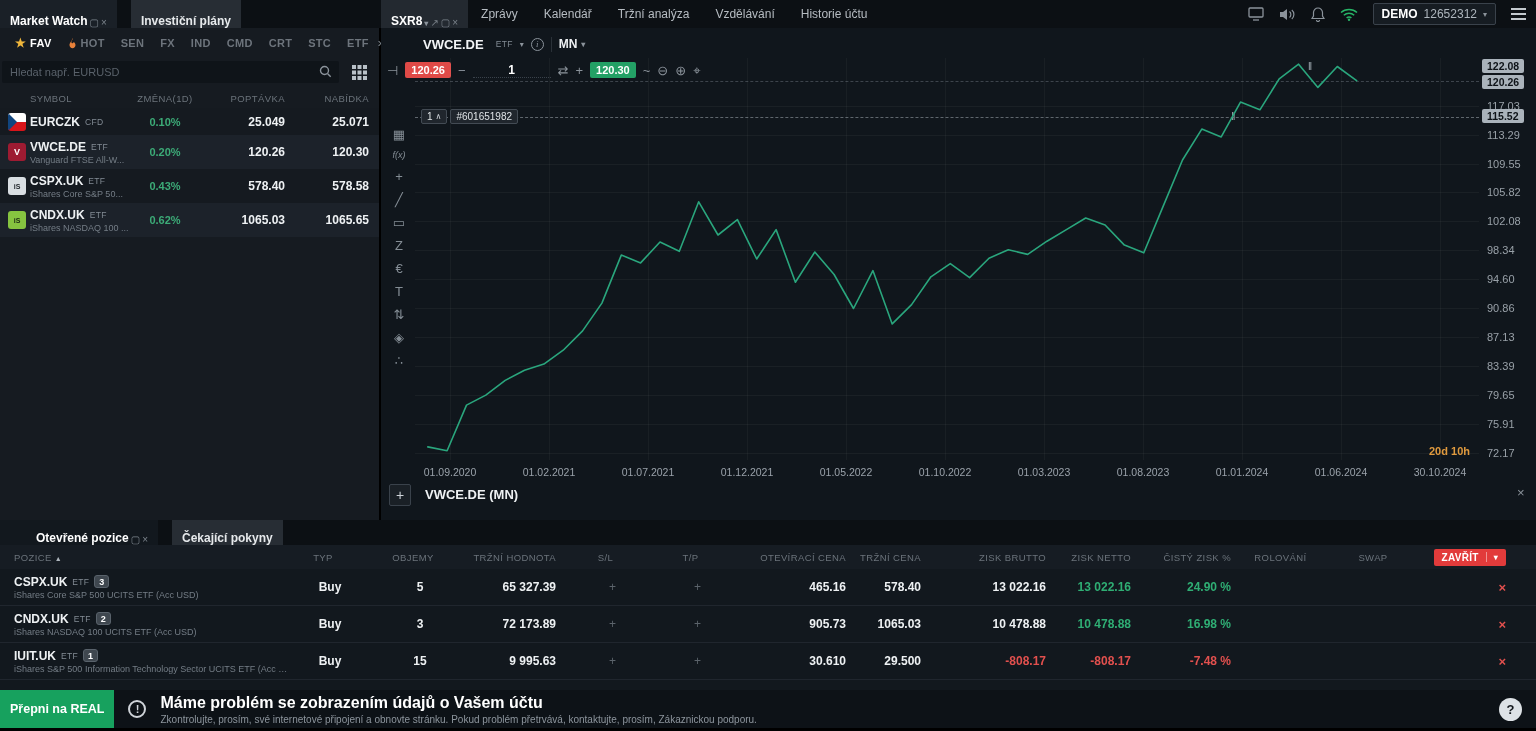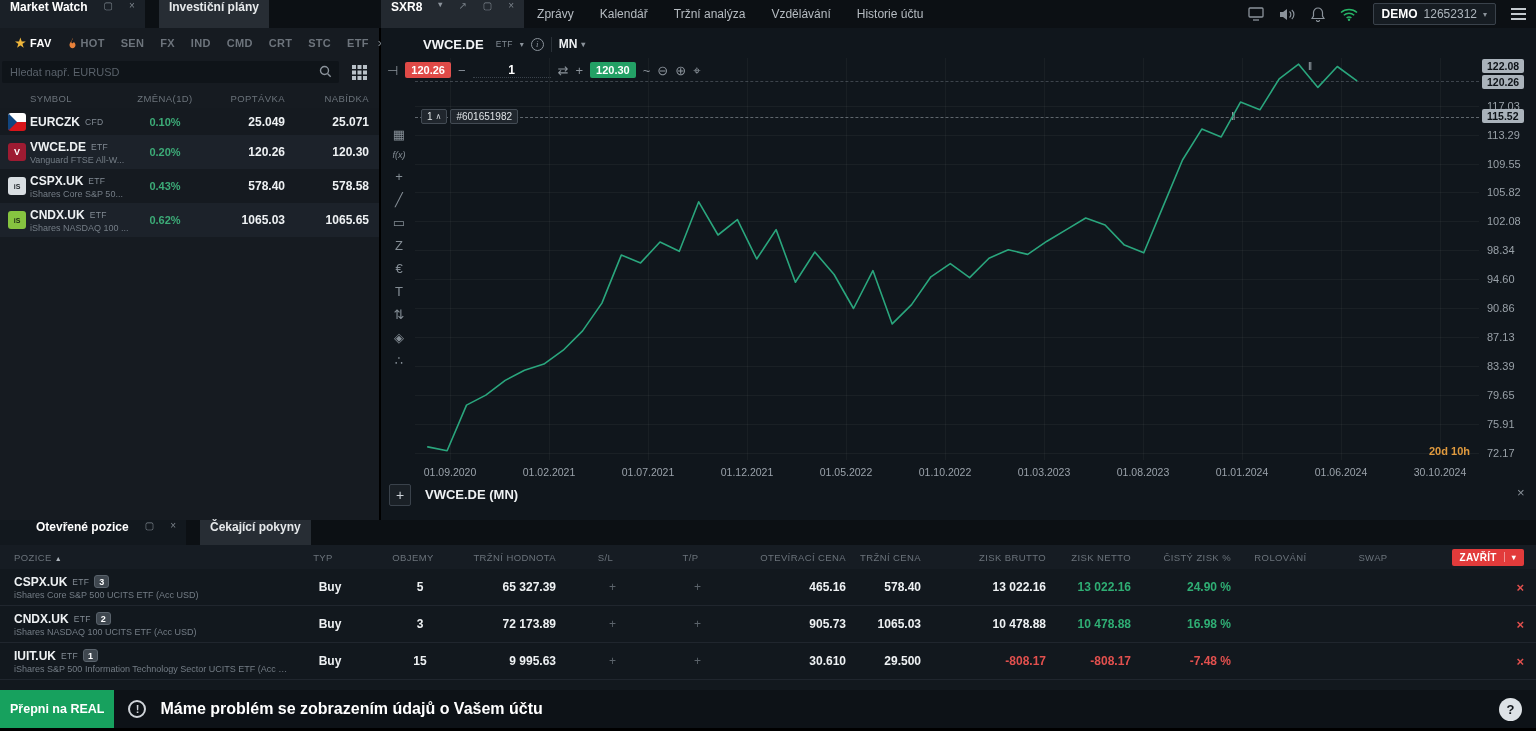--- a/index.html
+++ b/index.html
@@ -3,21 +3,21 @@
 <meta charset="utf-8">
 <style>
 *{box-sizing:border-box;margin:0;padding:0}
 html,body{background:#000;}
 body{font-family:"Liberation Sans",sans-serif;}
 .app{position:relative;width:1536px;height:731px;background:#000;overflow:hidden;color:#dfe3e6;font-size:12px;}
 
 
 .topbar{position:absolute;left:0;top:0;width:1536px;height:28px;background:#0c1014;display:flex;align-items:stretch;}
 .panel-tabs{width:381px;display:flex;align-items:stretch;}
-.tab{display:flex;align-items:flex-start;gap:16px;padding:0 10px;font-size:12px;color:#c2c8cd;cursor:pointer;white-space:nowrap;}
+.tab{display:flex;align-items:flex-end;gap:2px;padding:0 10px;font-size:12px;color:#c2c8cd;cursor:pointer;white-space:nowrap;}
 .tab.active{background:#1a2027;color:#fff;font-weight:bold;}
 .tab.alt{background:#272d34;margin-left:14px;color:#e6e9eb;font-weight:bold;}
 .tic{color:#7b838b;font-size:10px;font-weight:normal;}
 .chart-tabs{display:flex;align-items:stretch;}
 .tab.sx{background:#232930;color:#fff;font-weight:bold;}
 .car{color:#8b939b;font-size:8px;}
 .ttab{display:flex;align-items:center;padding:0 13px;color:#b6bcc2;font-size:12px;cursor:pointer;}
 .top-right{margin-left:auto;display:flex;align-items:center;gap:15px;padding-right:10px;}
 .tri{display:flex;align-items:center;cursor:pointer;}
 .account{display:flex;align-items:center;gap:6px;border:1px solid #3a424b;background:#161c22;border-radius:2px;padding:2px 8px;height:22px;cursor:pointer;}
@@ -108,21 +108,21 @@
 .pcell{font-size:12px;color:#eef1f3;}
 .pcell.pad-r{padding-right:14px;}
 .pcell.pad-l{padding-left:14px;}
 .b{font-weight:bold;}
 .dim{color:#5b636b;font-weight:normal;}
 .posv{color:#2fae74;}
 .negv{color:#e2504e;}
 .cnt{display:inline-block;min-width:15px;text-align:center;background:#3f474f;border:1px solid #59626b;border-radius:3px;padding:0 3px;font-size:9px;height:13px;line-height:12px;color:#fff;margin-left:5px;font-weight:bold;}
 .close-btn{background:#e23b3b;color:#fff;font-weight:bold;font-size:10px;padding:3px 8px;border-radius:2px;display:inline-flex;gap:7px;align-items:center;cursor:pointer;letter-spacing:.3px;}
 .close-btn .d{width:1px;height:10px;background:rgba(255,255,255,.45);}
-.c-close{text-align:right;padding-right:12px;}
+.c-close{text-align:right;padding-right:30px;}
 .xclose{color:#e2504e;font-weight:bold;font-size:13px;cursor:pointer;}
 
 
 .footerbar{position:absolute;left:0;top:690px;width:1536px;height:38px;background:#0d1217;display:flex;align-items:center;gap:14px;}
 .real-btn{height:100%;min-width:113px;background:#17a15e;color:#fff;font-weight:bold;font-size:12.5px;display:flex;align-items:center;justify-content:center;cursor:pointer;padding:0 10px;}
 .warn-icon{width:18px;height:18px;border-radius:50%;border:2px solid #cfd4d9;color:#cfd4d9;font-weight:bold;font-size:11px;display:flex;align-items:center;justify-content:center;flex:none;}
 .warn-title{font-weight:bold;font-size:16px;color:#fff;}
 .warn-text{font-size:10px;color:#8d959d;margin-top:2px;}
 .help-btn{margin-left:auto;margin-right:14px;width:23px;height:23px;border-radius:50%;background:#dde2e6;color:#12171c;font-weight:bold;font-size:13px;display:flex;align-items:center;justify-content:center;cursor:pointer;}
 </style>
@@ -543,17 +543,18 @@
       <div class="pcell"></div>
       <div class="pcell c-close"><span class="xclose">×</span></div>
     </div>
   </div>
 
   <div class="footerbar">
     <div class="real-btn">Přepni na REAL</div>
     <div class="warn-icon">!</div>
     <div>
       <div class="warn-title">Máme problém se zobrazením údajů o Vašem účtu</div>
+      <div class="warn-text">Zkontrolujte, prosím, své internetové připojení a obnovte stránku. Pokud problém přetrvává, kontaktujte, prosím, Zákaznickou podporu.</div>
     </div>
     <div class="help-btn">?</div>
   </div>
 
 </div>
 
 </body></html>

